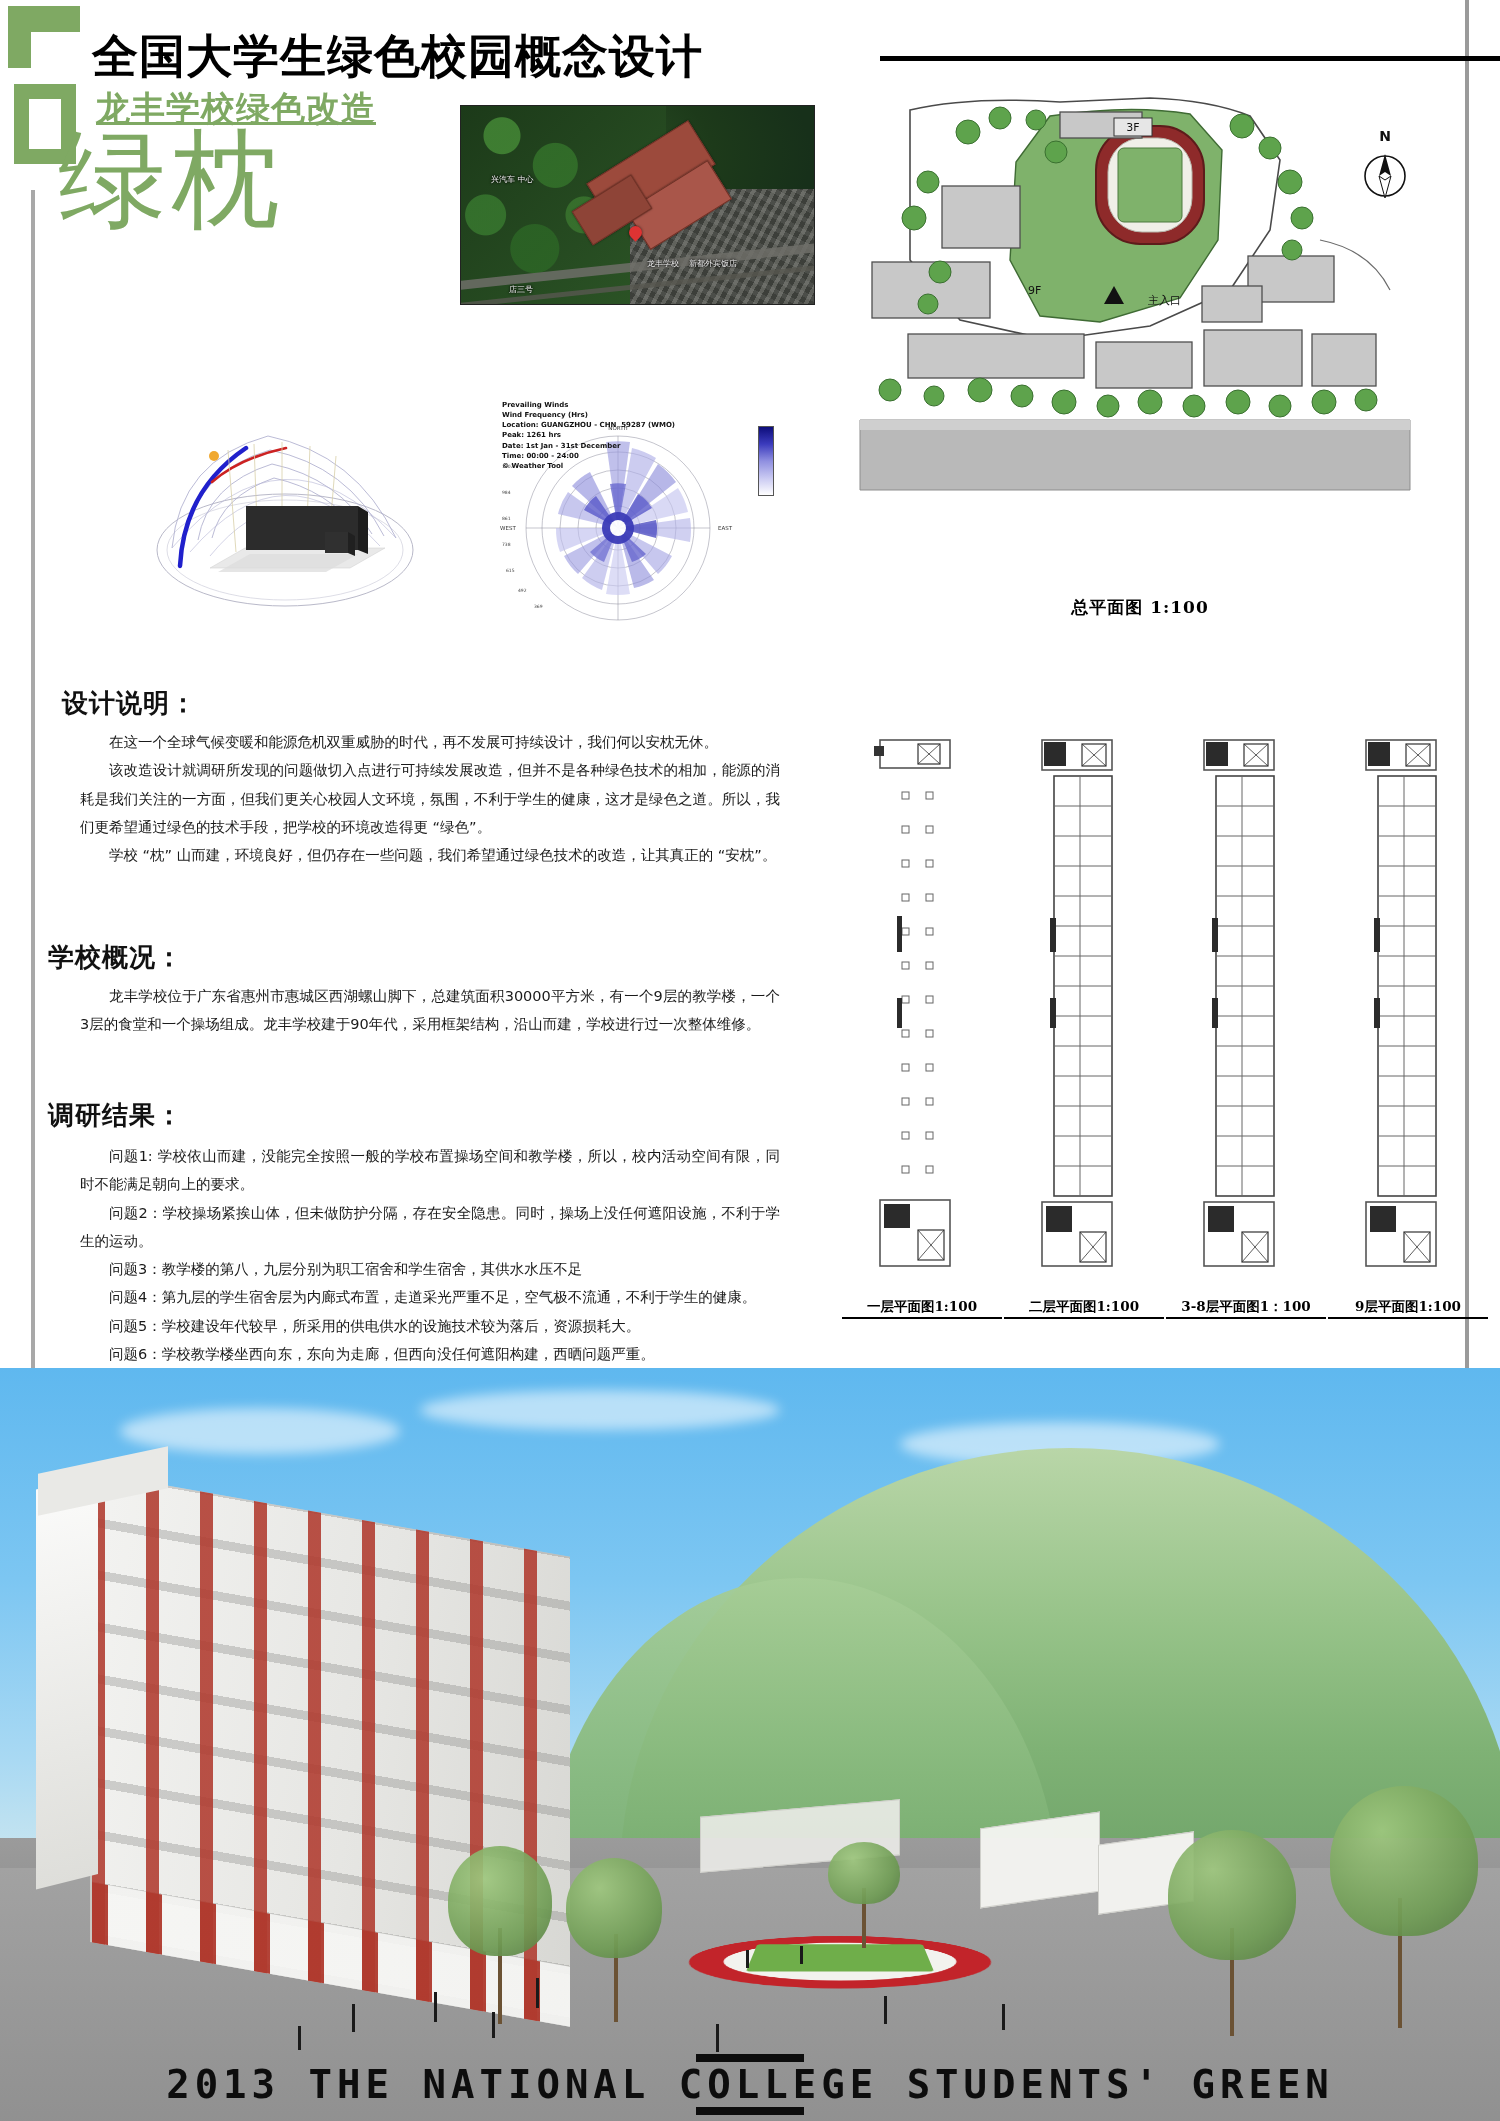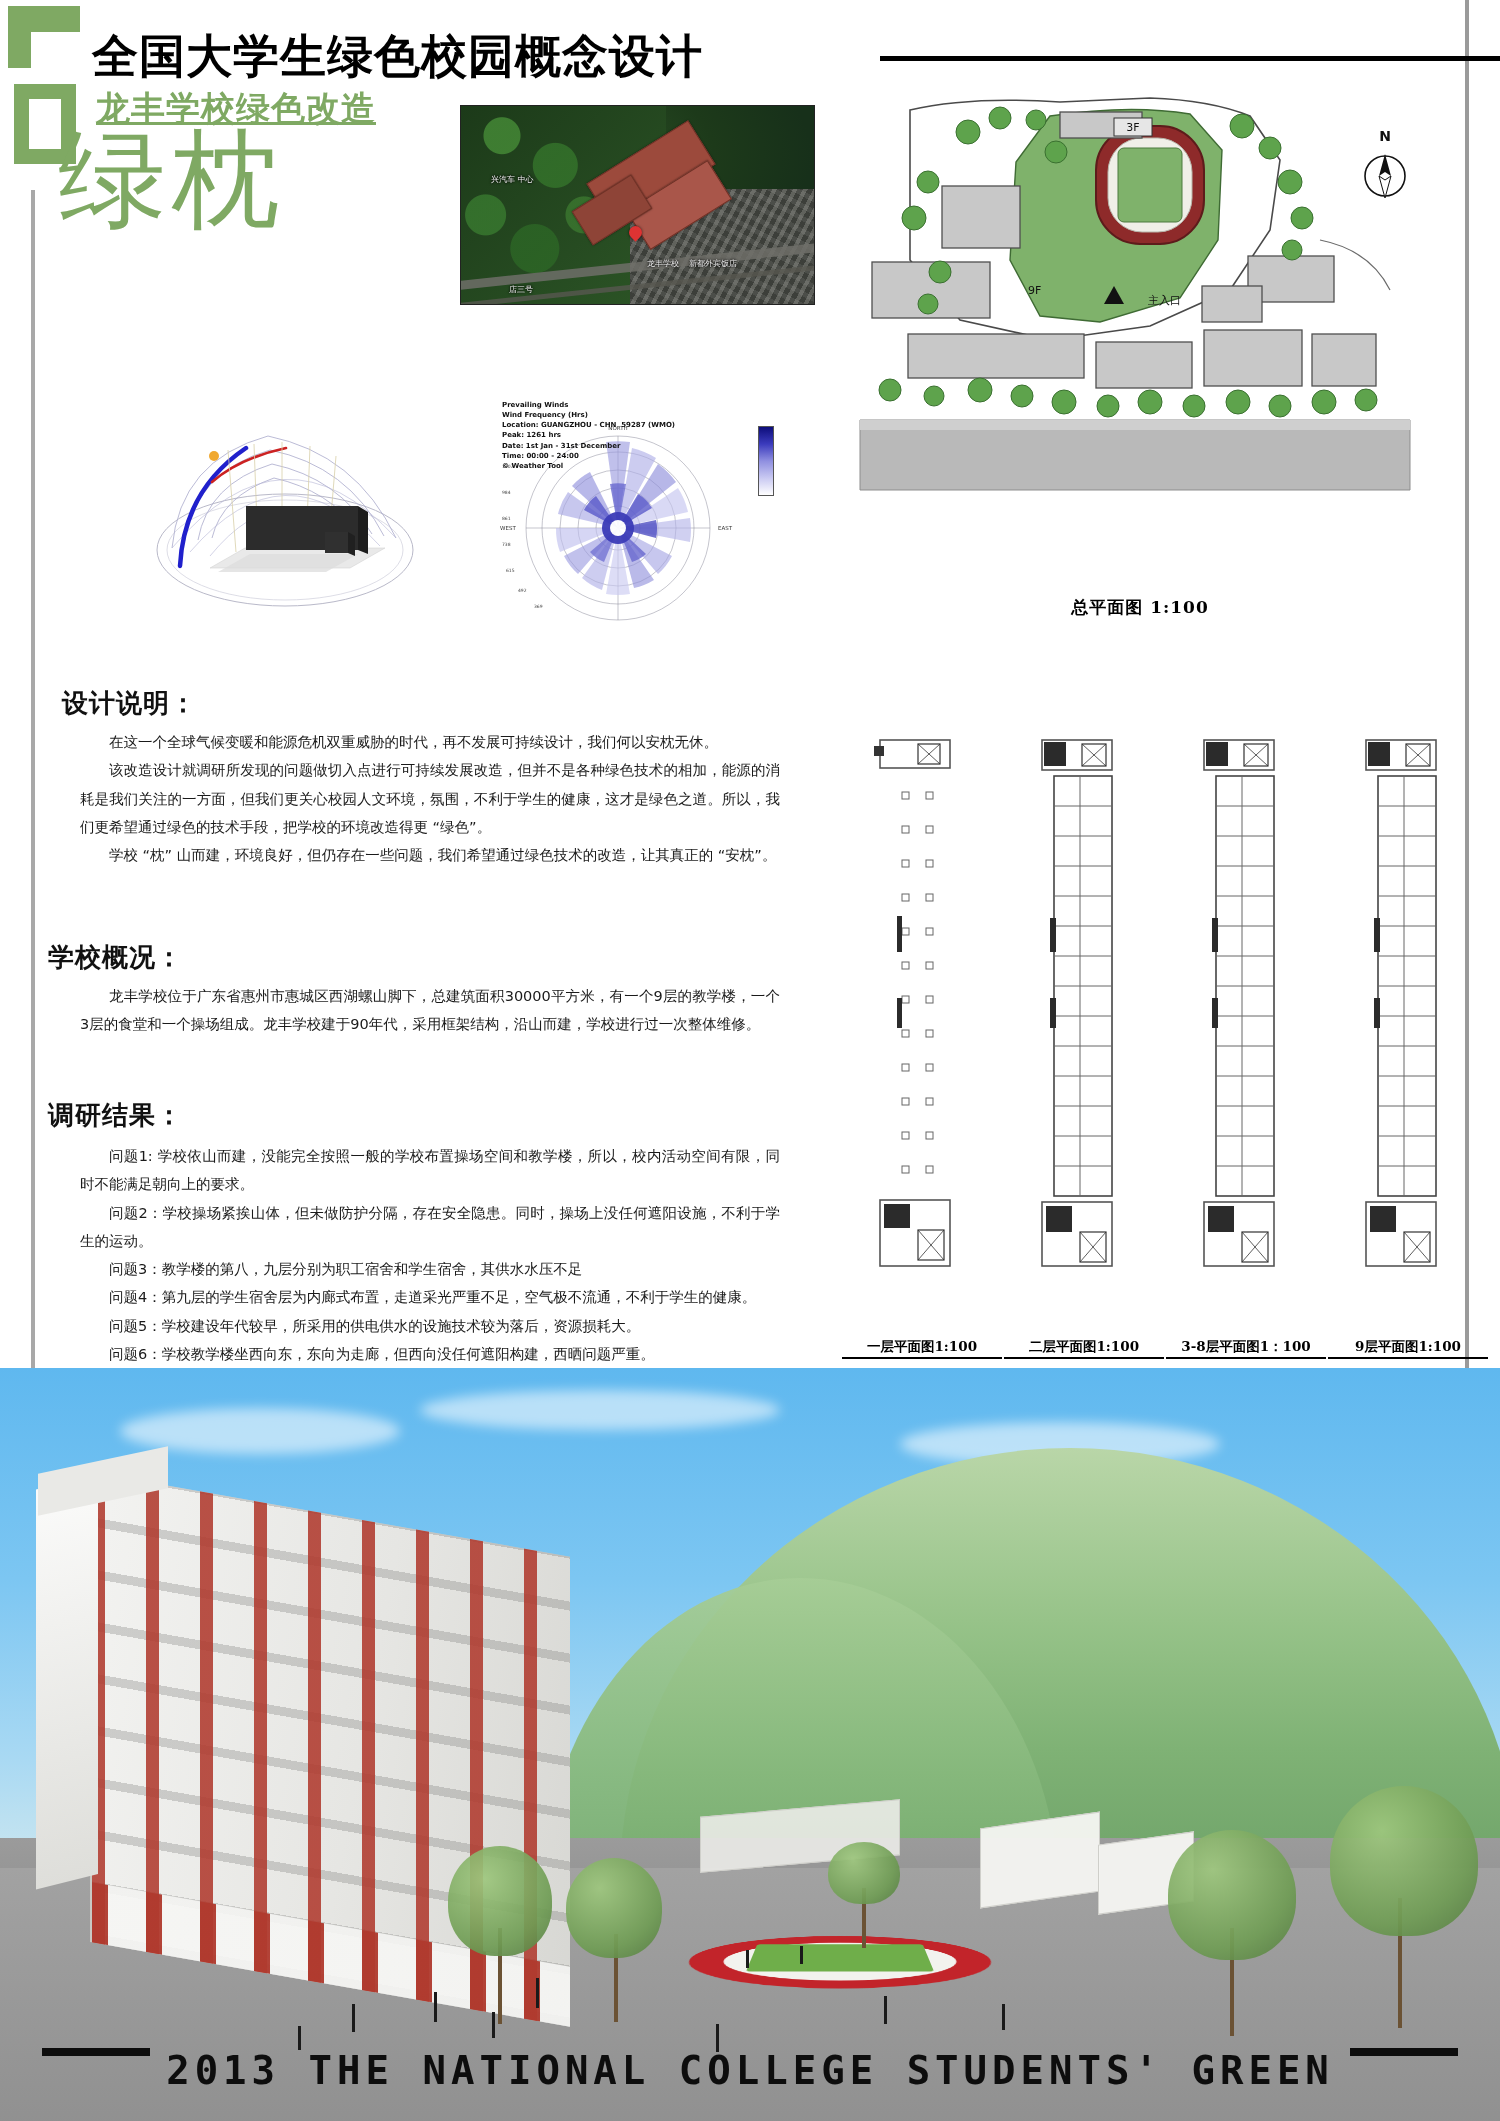--- a/index.html
+++ b/index.html
@@ -150,21 +150,21 @@
   }
   .body-text p { text-indent: 2em; margin: 0; }
 
   
   .plans { position: absolute; left: 860px; top: 730px; width: 620px; height: 600px; }
   .plan-col { position: absolute; top: 0; width: 130px; height: 560px; }
   .plan-caption {
     position: absolute; top: 568px; width: 160px; text-align: center;
     font-size: 13.5px; font-weight: 700; color: #000;
     font-family: "DejaVu Serif", "Liberation Serif", serif;
-    border-bottom: 2px solid #000; padding-bottom: 1px; white-space: nowrap; margin-top: 40px;
+    border-bottom: 2px solid #000; padding-bottom: 1px; white-space: nowrap;
   }
 
   
   .render {
     position: absolute; left: 0; top: 1368px; width: 1500px; height: 753px;
     overflow: hidden;
   }
   .sky {
     position: absolute; inset: 0;
     background: linear-gradient(#5fb8ef 0%, #7cc6f2 28%, #a9d9f3 52%, #cfe8ef 68%, #e3eeea 80%);
@@ -237,21 +237,21 @@
   .person {
     position: absolute; width: 3px; background: #1a1a1a;
   }
   .stair-blk {
     position: absolute; background: rgba(245,245,242,.95); border: 1px solid #cfcfca;
   }
 
   
   .banner {
     position: absolute; left: 0; top: 2048px; width: 1500px; height: 73px;
-    background: transparent; display: flex; align-items: flex-start; justify-content: center;
+    background: transparent; display: flex; align-items: center; justify-content: center; flex-direction: column;
   }
   .banner-text {
     font-size: 39px; font-weight: 700; letter-spacing: 5px; color: #0d0d0d;
     font-family: "DejaVu Sans Mono", "Liberation Mono", monospace;
     white-space: nowrap;
   }
   .banner-dash {
     height: 8px; width: 108px; background: #0d0d0d; margin: 0 16px;
   }
 </style>

